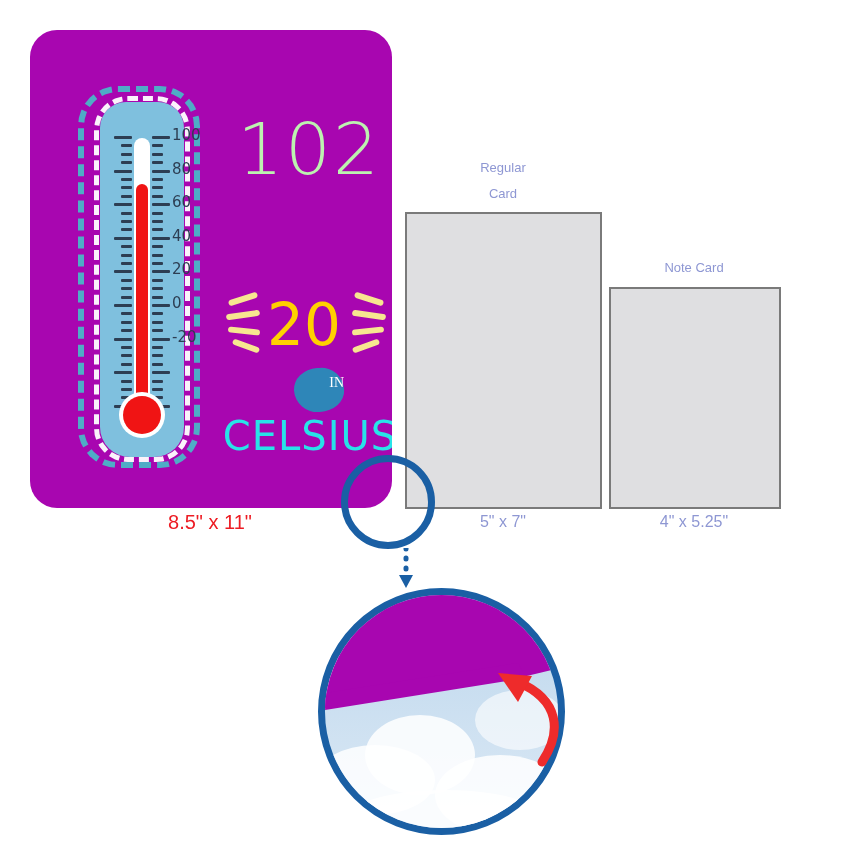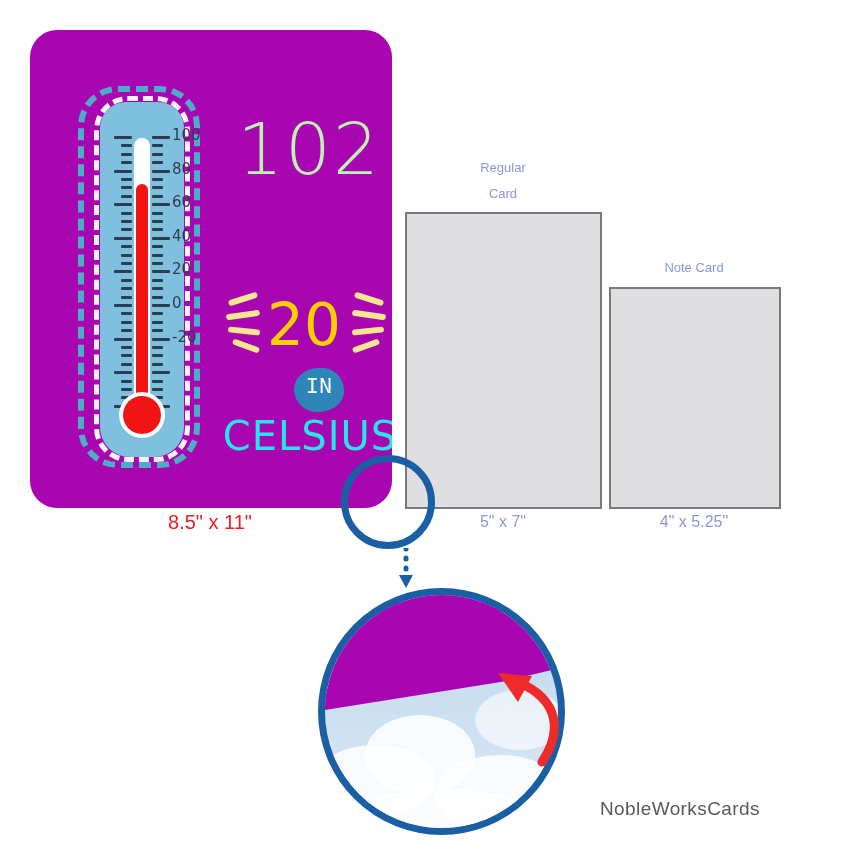--- a/index.html
+++ b/index.html
@@ -86,22 +86,22 @@
     font-family:"DejaVu Sans", sans-serif;font-weight:400;
   }
   .rays{position:absolute;left:196px;top:258px;width:160px;height:72px;}
   .ray{position:absolute;height:6px;background:#F7E690;border-radius:3px;}
   #in-blob{
     position:absolute;left:264px;top:338px;width:50px;height:44px;
     background:#2E86B8;border-radius:50% 46% 52% 48%/48% 52% 46% 54%;
     transform:rotate(-4deg);
   }
   #in-text{
-    position:absolute;left:264px;top:345px;width:50px;text-align:center;
-    color:#ffffff;font-size:22px;font-family:Liberation Mono, monospace;
+    position:absolute;left:264px;top:345px;width:50px;text-align:right;
+    color:#ffffff;font-size:14px;font-family:Liberation Serif, serif;
   }
   #line-celsius{
     position:absolute;left:180px;top:386px;width:200px;
     text-align:center;color:#28E3E8;font-size:40px;line-height:40px;
     font-family:"DejaVu Sans", sans-serif;letter-spacing:1px;
   }
 
   
   .card-label{
     position:absolute;text-align:center;color:#8E97D3;font-size:13px;
@@ -311,15 +311,14 @@
       <path d="M 0,104 L 205,72 L 213,88 L 0,122 Z" fill="#A806B0"></path>
     </svg>
   </div>
 
 
   <svg id="red-arrow" viewBox="0 0 95 110">
     <path d="M 72,102 C 92,72 90,40 48,22" stroke="#EE2B2B" stroke-width="9" fill="none" stroke-linecap="round"></path>
     <polygon points="28,13 62,16 48,42" fill="#EE2B2B"></polygon>
   </svg>
 
-  <div id="brand">NobleWorksCards</div>
 
 </div>
 
 </body></html>

